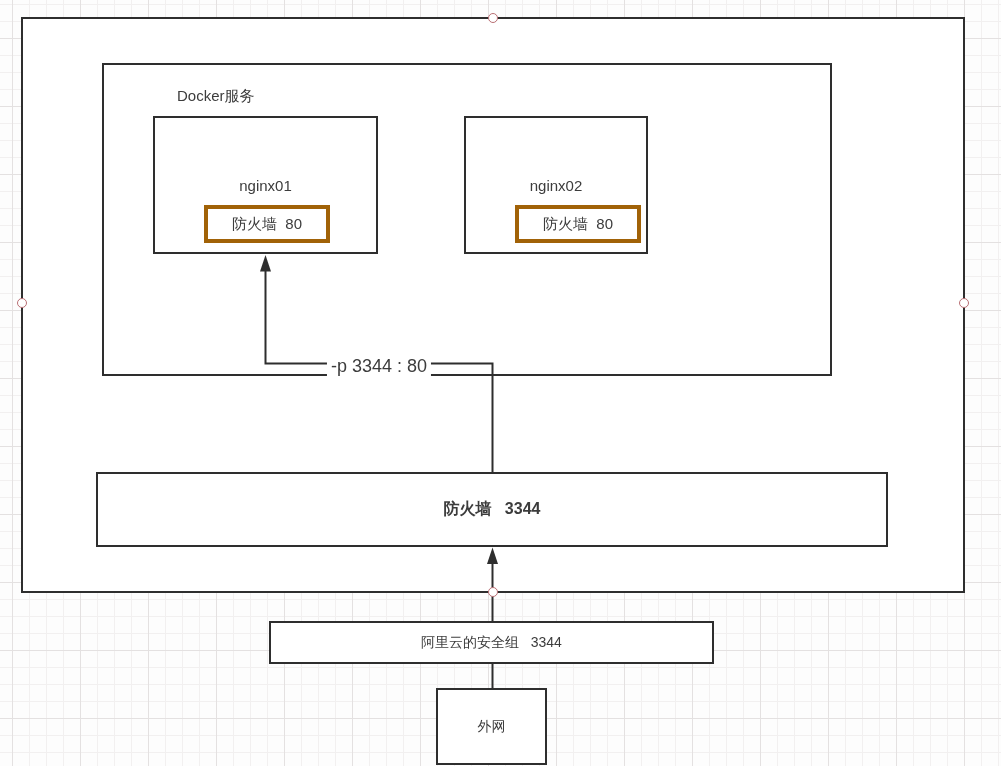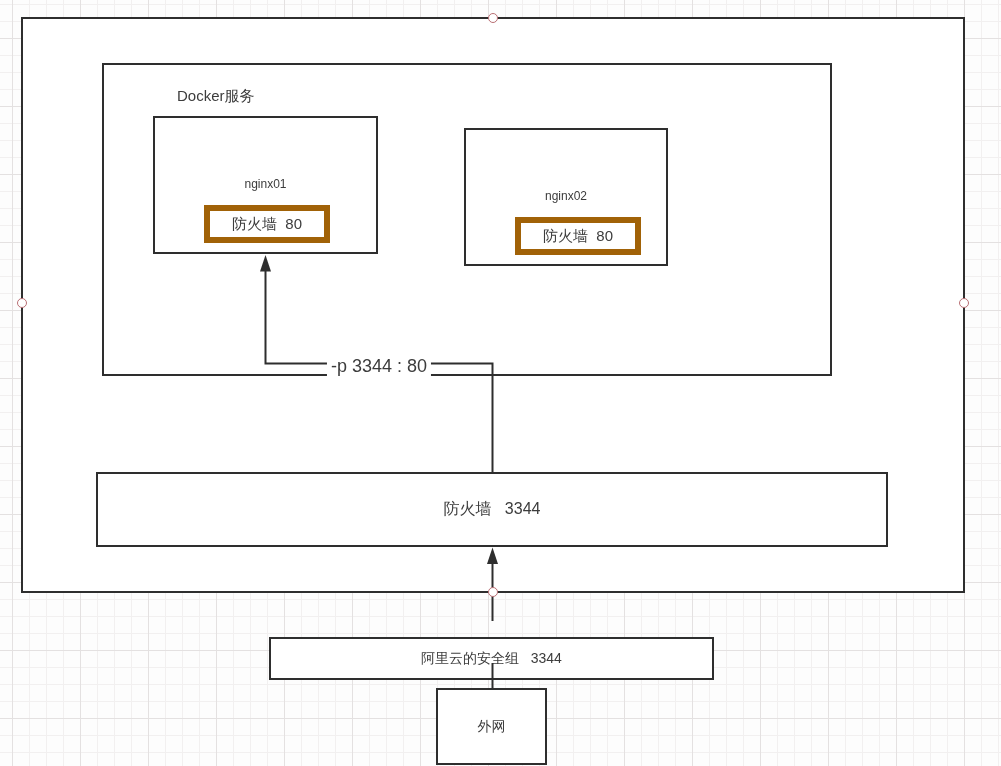--- a/index.html
+++ b/index.html
@@ -36,33 +36,33 @@
   }
 
   #outer-box   { left: 21px;  top: 17px;  width: 944px; height: 576px; }
   #docker-box  { left: 102px; top: 63px;  width: 730px; height: 313px; }
   .group-title {
     position: absolute; left: 37px; top: 22px;
     font-size: 15px; white-space: pre; margin-left: 36px;
   }
 
   #nginx01-box { left: 153px; top: 116px; width: 225px; height: 138px; }
-  #nginx02-box { left: 464px; top: 116px; width: 204px; height: 138px; margin-top: 12px; }
+  #nginx02-box { left: 464px; top: 116px; width: 184px; height: 138px; }
   .nginx-label {
     position: absolute; left: 0; right: 0; top: 59px;
-    text-align: center; font-size: 12px; white-space: pre;
+    text-align: center; font-size: 15px; white-space: pre;
   }
   .port-box {
     position: absolute; left: 49px; top: 87px; width: 126px; height: 38px;
-    border: 6px solid #a16207; background: #fff;
+    border: 4px solid #a16207; background: #fff;
     font-size: 15px;
   }
 
-  #fw3344-box  { left: 96px;  top: 472px; width: 792px; height: 75px; font-size: 16px; font-weight: normal; }
-  #aliyun-box  { left: 269px; top: 637px; width: 445px; height: 43px; font-size: 14px; }
+  #fw3344-box  { left: 96px;  top: 472px; width: 792px; height: 75px; font-size: 16px; font-weight: bold; }
+  #aliyun-box  { left: 269px; top: 621px; width: 445px; height: 43px; font-size: 14px; }
   #waiwang-box { left: 436px; top: 688px; width: 111px; height: 77px; font-size: 14px; align-items: center; }
 
   #connector-layer {
     position: absolute; left: 0; top: 0;
     width: 1001px; height: 766px;
     pointer-events: none;
   }
   #connector-layer path { stroke: #2e2e2e; stroke-width: 2; fill: none; }
   #connector-layer polygon { fill: #2e2e2e; stroke: none; }
 

